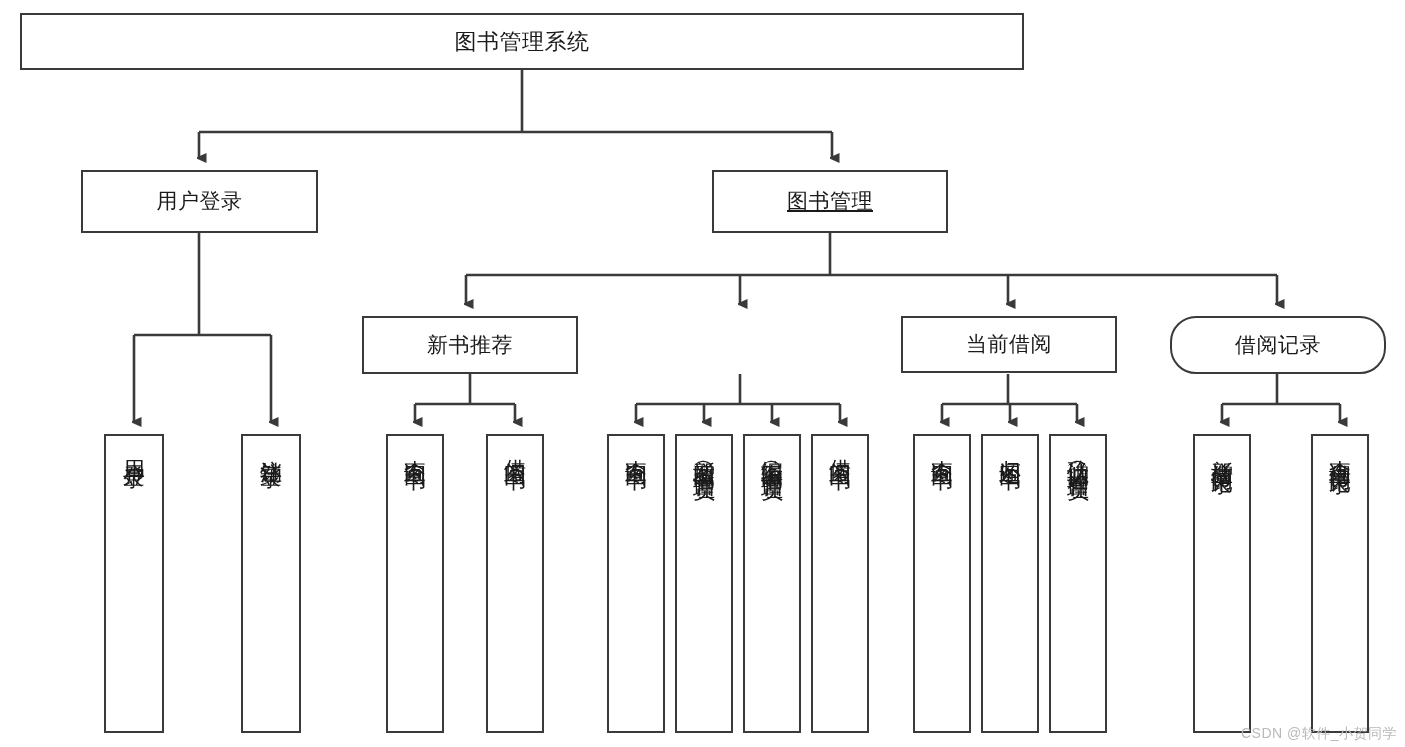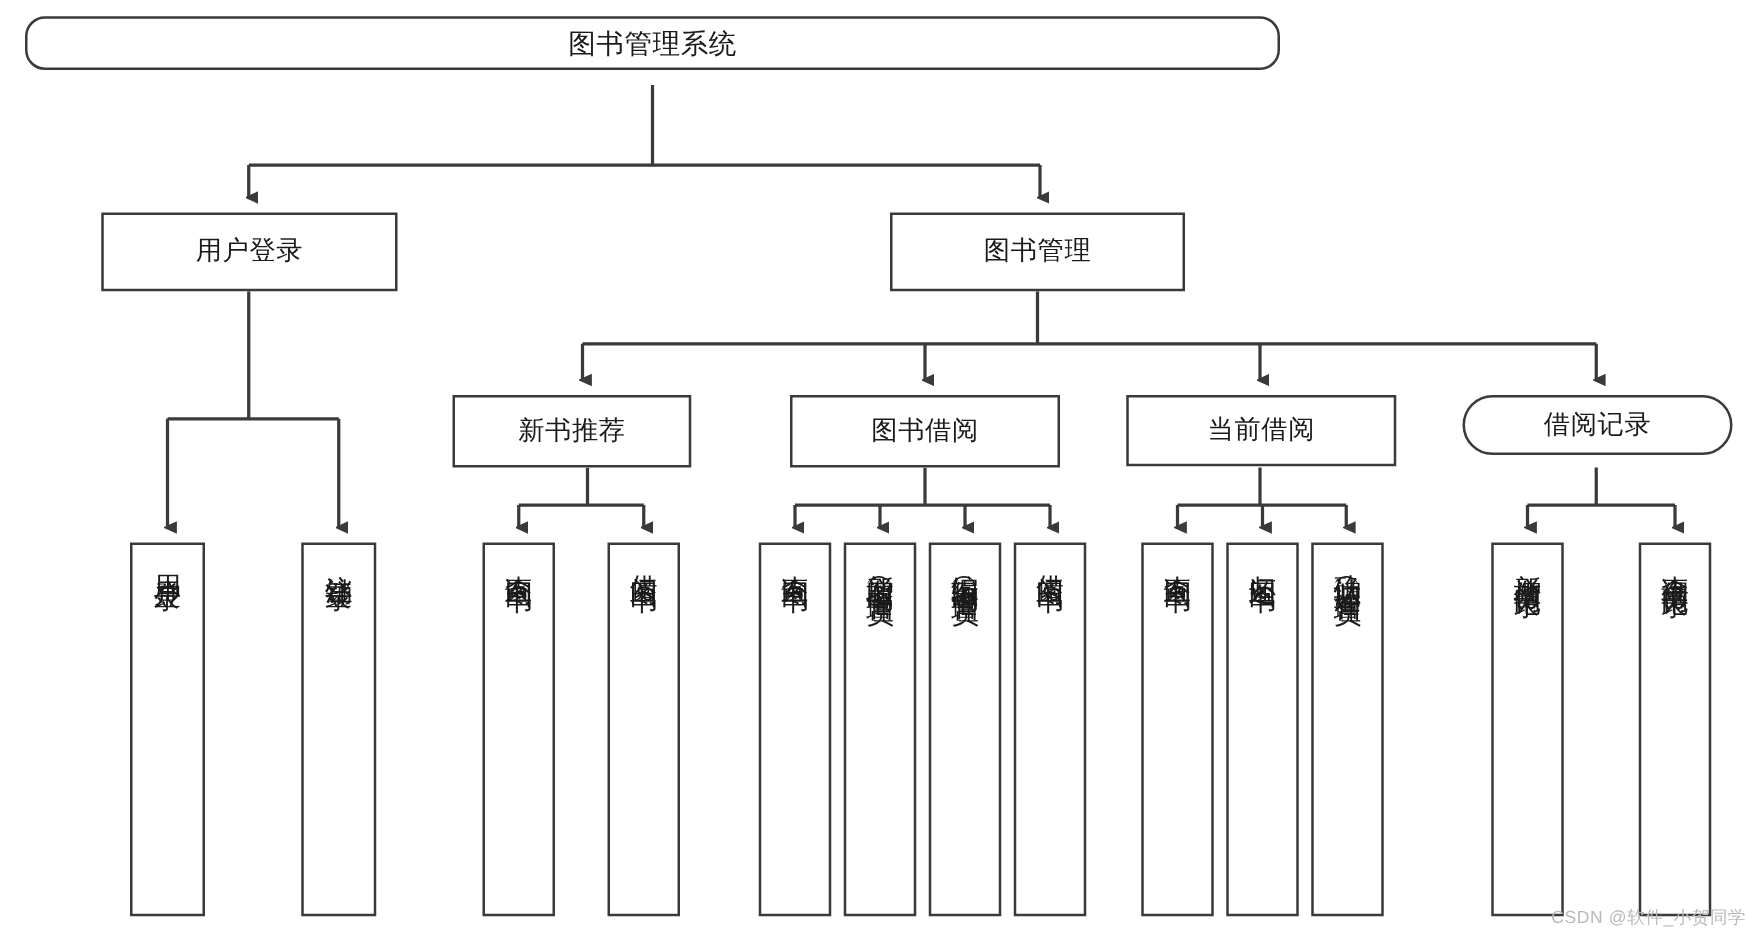--- a/index.html
+++ b/index.html
@@ -120,45 +120,42 @@
       <path d="M1010,404 L1010,422" marker-end="url(#arrow)"></path>
       <path d="M1077,404 L1077,422" marker-end="url(#arrow)"></path>
 
       <path d="M1277,374 L1277,404"></path>
       <path d="M1222,404 L1340,404"></path>
       <path d="M1222,404 L1222,422" marker-end="url(#arrow)"></path>
       <path d="M1340,404 L1340,422" marker-end="url(#arrow)"></path>
     </g>
   </svg>
 
-  <div class="node horiz root" style="left:20px; top:13px; width:1004px; height:43px;border-radius:16px;">
+  <div class="node horiz root" style="left:20px; top:13px; width:1004px; height:57px;">
     <span class="label">图书管理系统</span>
   </div>
 
   <div class="node horiz" style="left:81px; top:170px; width:237px; height:63px;">
     <span class="label">用户登录</span>
   </div>
 
-  <div class="node horiz" style="left:712px; top:170px; width:236px; height:63px;">
+  <div class="node horiz" style="left:712px; top:170px; width:236px; height:63px;text-decoration:underline;">
     <span class="label">图书管理</span>
   </div>
 
-  <div class="node horiz" style="left:362px; top:316px; width:191px; height:58px;">
+  <div class="node horiz" style="left:362px; top:316px; width:216px; height:58px;">
     <span class="label">新书推荐</span>
   </div>
 
-  <div class="node horiz" style="left:632px; top:316px; width:216px; height:58px;">
-    <span class="label">图书借阅</span>
-  </div>
 
   <div class="node horiz" style="left:901px; top:316px; width:216px; height:57px;">
     <span class="label">当前借阅</span>
   </div>
 
-  <div class="node horiz" style="left:1170px; top:316px; width:216px; height:48px;border-radius:26px;">
+  <div class="node horiz" style="left:1170px; top:316px; width:216px; height:58px;border-radius:26px;">
     <span class="label">借阅记录</span>
   </div>
 
   <div class="node vert" style="left:104px; top:434px; width:60px; height:299px;">
     <span class="label">用户登录</span>
   </div>
 
   <div class="node vert" style="left:241px; top:434px; width:60px; height:299px;">
     <span class="label">注销登录</span>
   </div>

